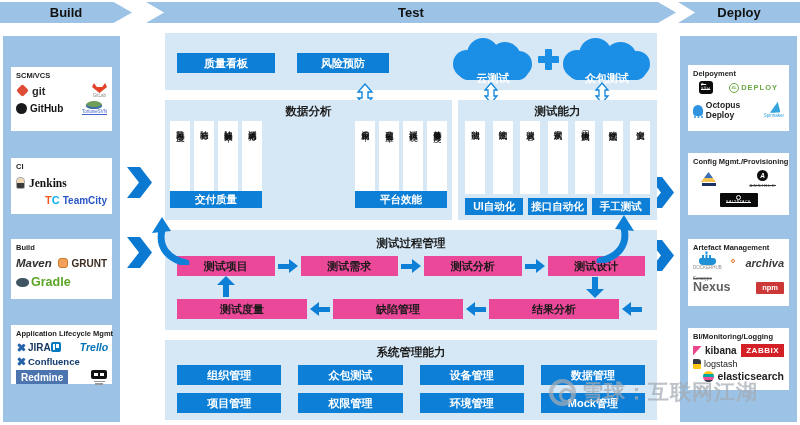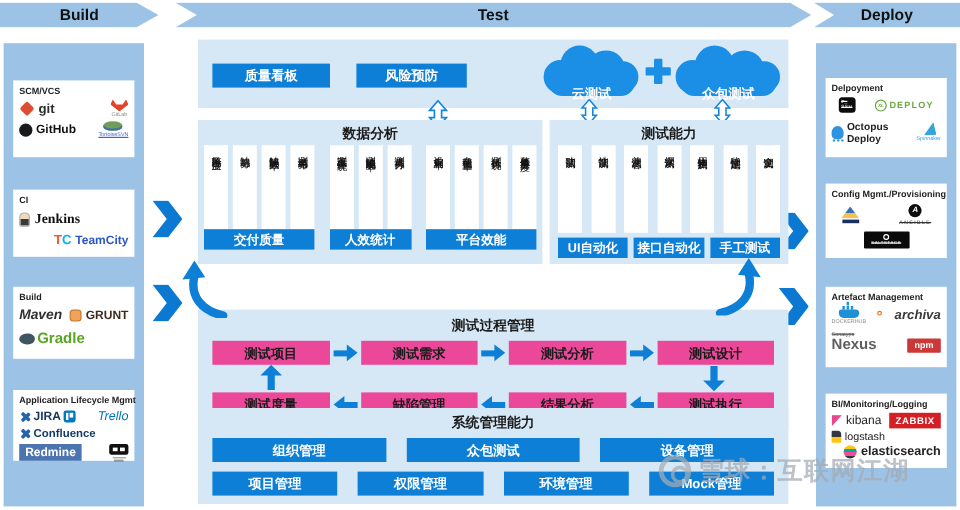--- a/index.html
+++ b/index.html
@@ -54,21 +54,21 @@
   .gradle-icon{width:13px;height:9px;background:#3f5561;border-radius:50% 45% 45% 50%;margin-right:2px;}
   .gradle-text{font-size:12.5px;font-weight:bold;color:#5ba525;}
   .cross{position:relative;width:9px;height:9px;margin-right:3px;display:inline-block;}
   .cross::before,.cross::after{content:"";position:absolute;left:3.5px;top:0;width:2.5px;height:9px;background:#2563ab;border-radius:1px;}
   .cross::before{transform:rotate(45deg);}
   .cross::after{transform:rotate(-45deg);}
   .jira-text{font-size:10px;font-weight:bold;color:#17365d;}
   .trello-icon{width:10px;height:10px;background:#0079bf;border-radius:2px;position:relative;margin-right:3px;}
   .trello-icon::before{content:"";position:absolute;left:2px;top:2px;width:2.5px;height:6px;background:#fff;}
   .trello-icon::after{content:"";position:absolute;right:2px;top:2px;width:2.5px;height:4px;background:#fff;}
-  .trello-text{font-size:10.5px;font-weight:normal;font-style:italic;color:#0073b8;margin-left:16px;}
+  .trello-text{font-size:10.5px;font-weight:bold;font-style:italic;color:#0073b8;margin-left:16px;}
   .confluence-text{font-size:9.5px;font-weight:bold;color:#123a6b;}
   .redmine-badge{background:#4c75b0;color:#fff;font-weight:bold;font-size:10px;padding:1.5px 5px;}
   .mr-icon{width:16px;height:9px;background:#111;border-radius:2px;position:relative;}
   .mr-icon::before{content:"";position:absolute;left:3px;top:3px;width:4px;height:3px;background:#fff;}
   .mr-icon::after{content:"";position:absolute;right:3px;top:3px;width:4px;height:3px;background:#fff;}
   .mr-lines{width:11px;height:1.5px;background:#999;margin-top:1.5px;}
   .mr-lines+.mr-lines{margin-top:1px;width:8px;}
 
   .ssh-icon{width:14px;height:13px;background:#0c0c0c;border-radius:3px;display:flex;flex-direction:column;align-items:flex-start;justify-content:center;padding-left:2px;}
   .ssh-prompt{font-size:4.5px;color:#fff;line-height:1;font-weight:bold;}
@@ -88,21 +88,21 @@
   .salt-glyph{width:5px;height:5px;border:1px solid #fff;border-radius:50%;}
   .salt-text{font-size:3.6px;color:#fff;letter-spacing:0.5px;margin-top:0.5px;font-style:normal;}
   .whale-icon{width:17px;height:7px;background:#1e90d6;border-radius:2px 3px 4px 4px;position:relative;margin-top:3px;}
   .whale-icon::before{content:"";position:absolute;left:3px;top:-3px;width:2.5px;height:2.5px;background:#1e90d6;box-shadow:3.5px 0 0 #1e90d6,7px 0 0 #1e90d6,3.5px -3.5px 0 #1e90d6;}
   .archiva-text{font-size:11px;font-weight:bold;font-style:italic;color:#3a3a3a;position:relative;}
   .archiva-dot{position:absolute;width:4px;height:4px;border:1.2px solid #e8731a;border-radius:50%;margin-left:-14px;margin-top:-3px;}
   .sonatype-cap{font-size:4.5px;color:#555;font-style:normal;}
   .nexus-text{font-size:12.5px;font-weight:bold;color:#5f5f5f;line-height:1;}
   .npm-badge{background:#cb3837;color:#fff;font-weight:bold;font-size:7.5px;padding:1.5px 6px;border-radius:1px;}
   .kib-icon{width:9px;height:10px;background:#e8488b;clip-path:polygon(0 0,100% 0,0 100%);margin-right:3px;box-shadow:2px 2px 0 #f9a8c9;}
-  .kib-text{font-size:10px;color:#222;font-weight:normal;}
+  .kib-text{font-size:10px;color:#222;font-weight:bold;}
   .zbx-badge{background:#d31f26;color:#fff;font-weight:bold;font-size:8px;padding:2px 5px;letter-spacing:0.5px;}
   .ls-icon{width:8px;height:10px;background:linear-gradient(180deg,#343741 0 50%,#fec514 50% 100%);border-radius:1px 3px 1px 1px;margin-right:3px;}
   .ls-text{font-size:9px;color:#222;font-weight:normal;}
   .es-icon{width:11px;height:11px;border-radius:50%;background:linear-gradient(180deg,#fec514 0 30%,#00a9a5 30% 55%,#f04e98 55% 80%,#343741 80% 100%);margin-right:3px;}
   .es-text{font-size:10.5px;color:#222;font-weight:bold;}
 
   
   .panel{position:absolute;background:var(--light);}
   .panel-title{text-align:center;font-size:11.5px;font-weight:bold;color:#1a1a1a;padding-top:4px;}
   .blue-btn{background:var(--accent);color:#fff;font-weight:bold;font-size:11px;
@@ -402,28 +402,20 @@
         <div class="boxes">
           <div class="vbox">风险覆盖度</div>
           <div class="vbox">缺陷分布</div>
           <div class="vbox">缺陷解决效率</div>
           <div class="vbox">测试结果分布</div>
         </div>
         <div class="blue-btn group-label">交付质量</div>
       </div>
       <div class="group">
         <div class="boxes">
-          <div class="vbox">测试工作量统计</div>
-          <div class="vbox">测试缺陷发现率</div>
-          <div class="vbox">测试人员打分</div>
-        </div>
-        <div class="blue-btn group-label">人效统计</div>
-      </div>
-      <div class="group">
-        <div class="boxes">
           <div class="vbox">设备利用率</div>
           <div class="vbox">自动化覆盖率</div>
           <div class="vbox">测试执行统计</div>
           <div class="vbox">整体质量提升度</div>
         </div>
         <div class="blue-btn group-label">平台效能</div>
       </div>
     </div>
   </div>
 
@@ -438,21 +430,21 @@
       <div class="vbox">稳定性测试</div>
       <div class="vbox">安全测试</div>
     </div>
     <div class="cap-methods">
       <div class="blue-btn">UI自动化</div>
       <div class="blue-btn">接口自动化</div>
       <div class="blue-btn">手工测试</div>
     </div>
   </div>
 
-  <div class="panel" style="left:165px;top:230px;width:492px;height:100px;margin-top:28px;">
+  <div class="panel" style="left:165px;top:230px;width:492px;height:100px;">
     <div class="panel-title" style="padding-top:6px;">测试过程管理</div>
     <div class="proc-row" style="top:26px;">
       <div class="proc-box">测试项目</div>
       <div class="harrow"></div>
       <div class="proc-box">测试需求</div>
       <div class="harrow"></div>
       <div class="proc-box">测试分析</div>
       <div class="harrow"></div>
       <div class="proc-box">测试设计</div>
     </div>
@@ -464,39 +456,39 @@
         <i class="stem"></i>
         <i class="head"></i>
       </div>
     <div class="proc-row" style="top:69px;">
       <div class="proc-box">测试度量</div>
       <div class="harrow rev"></div>
       <div class="proc-box">缺陷管理</div>
       <div class="harrow rev"></div>
       <div class="proc-box">结果分析</div>
       <div class="harrow rev"></div>
-      <div class="proc-box">测试执行</div>
     </div>
   </div>
 
   <svg class="swoosh" style="left:148px;top:217px;" width="42" height="48" viewBox="0 0 42 48">
     <path d="M38 46 C20 42 10 30 14 13" fill="none" stroke="#0d7fd6" stroke-width="7" stroke-linecap="round"></path>
     <polygon points="14,0 4,16 23,14" fill="#0d7fd6"></polygon>
   </svg>
   <svg class="swoosh" style="left:596px;top:215px;" width="42" height="48" viewBox="0 0 42 48">
     <path d="M4 46 C22 42 32 30 28 13" fill="none" stroke="#0d7fd6" stroke-width="7" stroke-linecap="round"></path>
     <polygon points="28,0 19,14 38,16" fill="#0d7fd6"></polygon>
   </svg>
 
   <div class="panel" style="left:165px;top:340px;width:492px;height:80px;">
     <div class="panel-title" style="padding-top:5px;">系统管理能力</div>
     <div class="sys-row" style="top:25px;">
       <div class="blue-btn">组织管理</div>
       <div class="blue-btn">众包测试</div>
       <div class="blue-btn">设备管理</div>
+      <div class="blue-btn">数据管理</div>
     </div>
     <div class="sys-row" style="top:53px;">
       <div class="blue-btn">项目管理</div>
       <div class="blue-btn">权限管理</div>
       <div class="blue-btn">环境管理</div>
       <div class="blue-btn">Mock管理</div>
     </div>
   </div>
 
   <div class="watermark">

